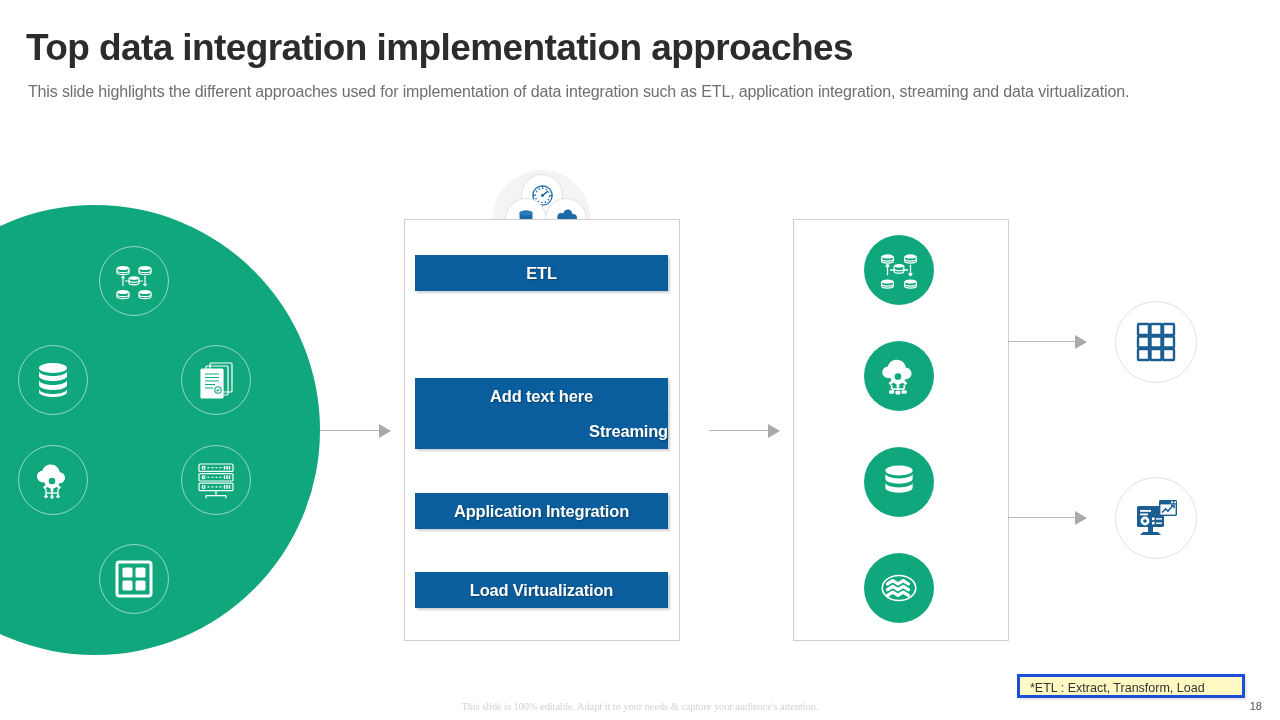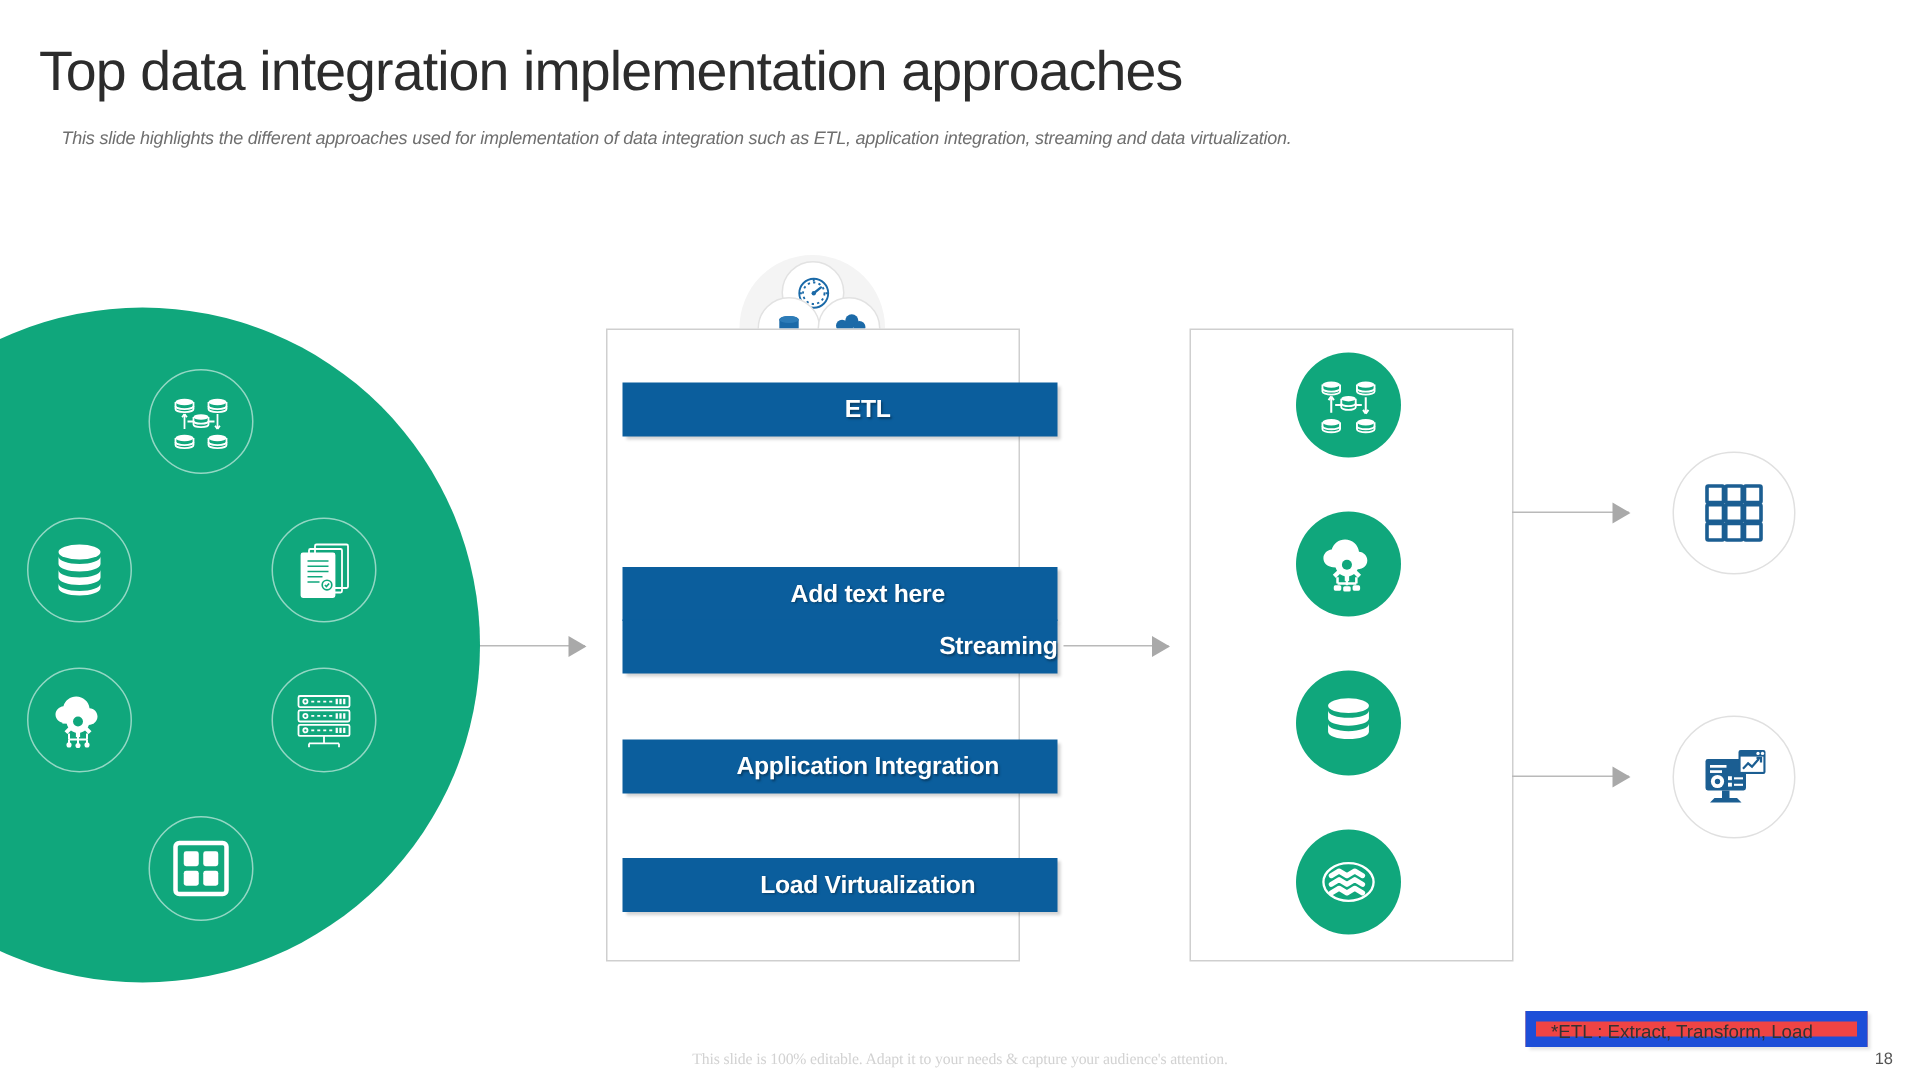--- a/index.html
+++ b/index.html
@@ -6,26 +6,26 @@
   body{
     width:1280px;height:720px;background:#ffffff;overflow:hidden;position:relative;
     font-family:"Liberation Sans","DejaVu Sans",sans-serif;
     -webkit-font-smoothing:antialiased;
   }
   .slide{position:absolute;inset:0;}
 
   
   .title{
     position:absolute;left:26px;top:26px;width:1000px;
-    font-size:37px;line-height:44px;font-weight:normal;color:#2c2c2c;
+    font-size:37px;line-height:44px;font-weight:bold;color:#2c2c2c;
     letter-spacing:-0.6px;white-space:nowrap;
   }
   .subtitle{
-    position:absolute;left:41px;top:85px;width:1100px;
-    font-size:12px;line-height:14px;color:#6f6f6f;letter-spacing:-0.15px;white-space:nowrap;font-style:italic;
+    position:absolute;left:28px;top:85px;width:1100px;
+    font-size:16px;line-height:14px;color:#6f6f6f;letter-spacing:-0.15px;white-space:nowrap;
   }
 
   
   .green-circle{
     position:absolute;left:-130px;top:205px;width:450px;height:450px;border-radius:50%;
     background:#10a77c;
   }
   .g-icon{
     position:absolute;width:68px;height:68px;border-radius:50%;
     border:1.3px solid rgba(255,255,255,.55);
@@ -48,21 +48,20 @@
   #mid-panel{left:404px;top:219px;width:274px;height:420px;}
   #right-panel{left:793px;top:219px;width:214px;height:420px;}
 
   .bar{
     position:absolute;left:415px;width:253px;height:36px;background:#0b5e9d;
     display:flex;align-items:center;justify-content:center;
     color:#ffffff;font-size:16.5px;font-weight:bold;letter-spacing:-0.2px;
     text-shadow:1px 1px 1.5px rgba(0,0,0,.35);
     box-shadow:2px 2px 2px rgba(0,0,0,.18);
     white-space:nowrap;
-    padding-left:37px;
   }
 
   
   .cluster{
     position:absolute;left:493px;top:170px;width:97px;height:50px;
     background:#f4f4f4;border-radius:49px 49px 0 0;
   }
   .cl-circ{
     position:absolute;width:40px;height:40px;border-radius:50%;
     background:#ffffff;border:1.2px solid #e2e2e2;
@@ -78,22 +77,22 @@
   
   .f-icon{
     position:absolute;width:80px;height:80px;border-radius:50%;
     background:#ffffff;border:1.2px solid #e0e0e0;
     display:flex;align-items:center;justify-content:center;
   }
 
   
   .footnote{
     position:absolute;left:1017px;top:674px;width:228px;height:24px;
-    background:#ef4444;border:7px solid #1d4ed8;
-    display:flex;align-items:flex-start;padding-left:10px;box-sizing:border-box;
+    background:#fef9c3;border:3px solid #1d4ed8;
+    display:flex;align-items:flex-end;padding-left:10px;box-sizing:border-box;
     font-size:12.5px;color:#333333;white-space:nowrap;
     box-shadow:2px 2px 2px rgba(0,0,0,.10);
   }
   .pagenum{
     position:absolute;right:18px;top:700px;font-size:11px;color:#555555;
   }
   .footer-note{
     position:absolute;left:0;right:0;top:701px;text-align:center;
     font-size:10.5px;color:#d2d2d2;letter-spacing:-0.1px;font-family:Liberation Serif, serif;
   }

